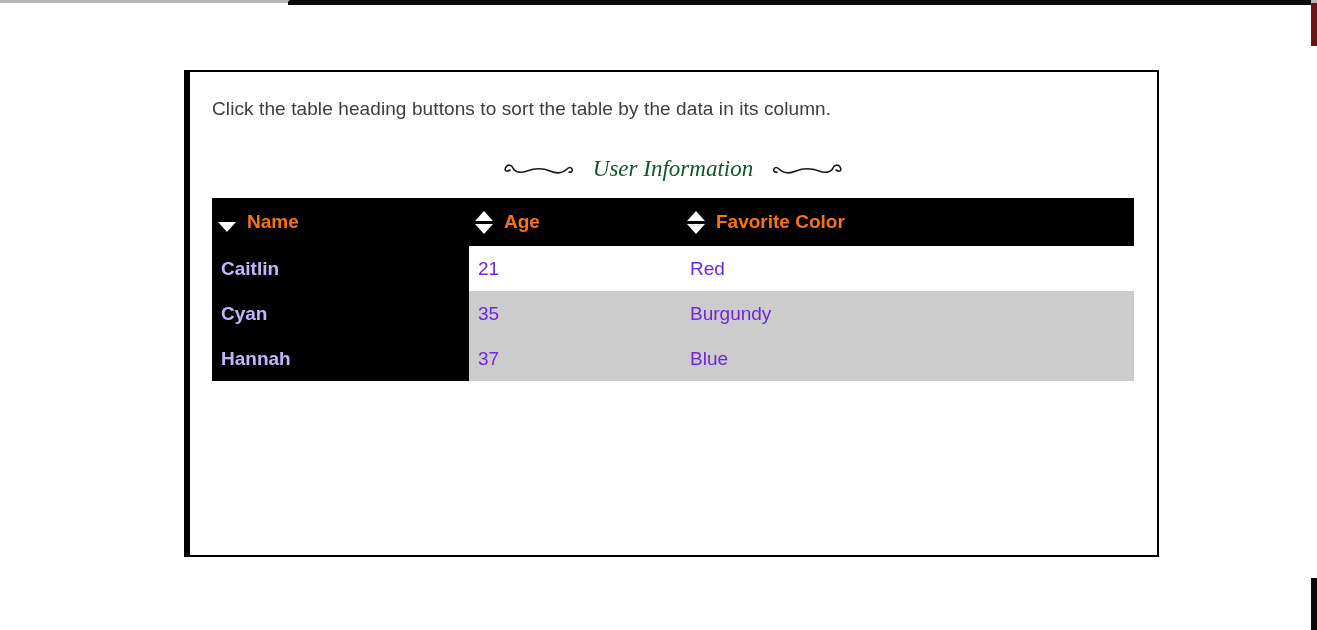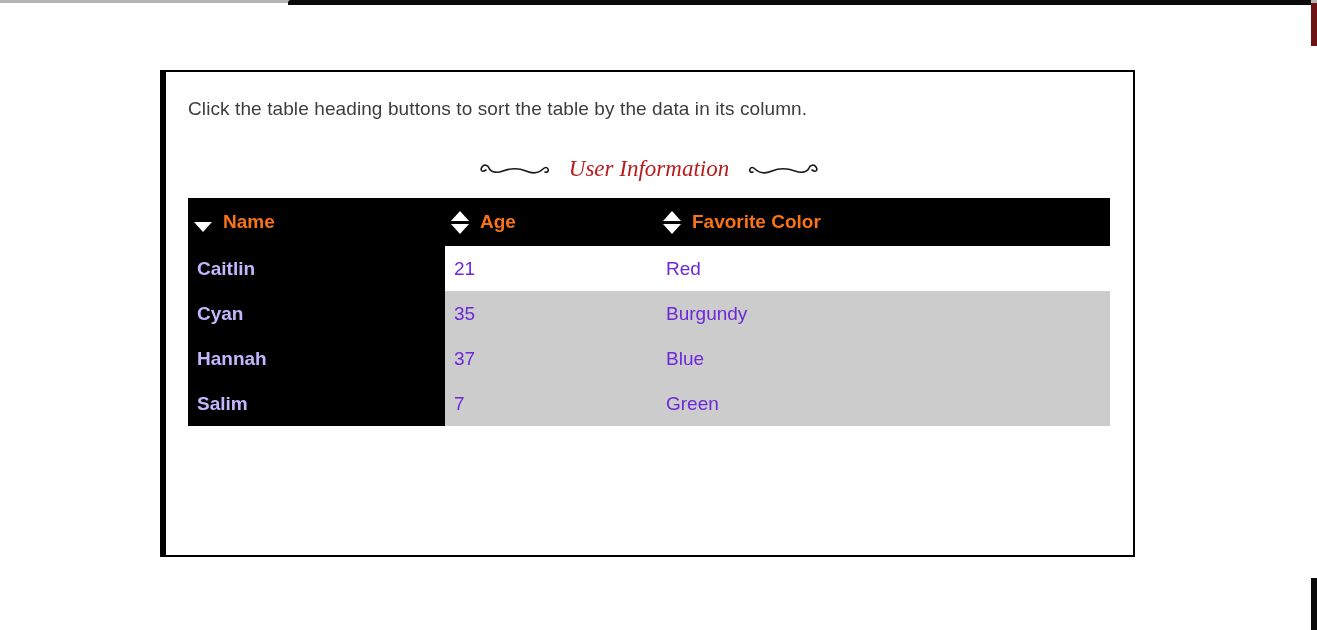--- a/index.html
+++ b/index.html
@@ -29,21 +29,21 @@
     background: #6e1414;
   }
   .bottom-right-black-bar {
     position: absolute; left: 1311px; top: 578px;
     width: 6px; height: 52px;
     background: #0a0a0a;
   }
 
   
   .sample-frame {
-    position: absolute; left: 160px; top: 70px;
+    position: absolute; left: 184px; top: 70px;
     width: 975px; height: 487px;
     background: #ffffff;
     border: 2px solid #000000;
     border-left: 6px solid #000000;
   }
   .frame-inner { padding: 26px 0 0 22px; }
 
   .instruction {
     font-size: 19px;
     color: #3d3d3d;
@@ -57,21 +57,21 @@
     border-collapse: collapse;
     table-layout: fixed;
     font-size: 19px;
   }
   caption.table-caption {
     caption-side: top;
     padding-bottom: 16px;
     font-family: "Liberation Serif", serif;
     font-style: italic;
     font-size: 23px;
-    color: #b91c1c;
+    color: #14532d;
   }
   .caption-wrap {
     display: flex; align-items: center; justify-content: center;
     gap: 18px;
   }
   .flourish { display: inline-block; width: 72px; height: 18px; }
   .flourish.right { transform: scaleX(-1); }
 
   col.c-name  { width: 257px; }
   col.c-age   { width: 212px; }
@@ -190,21 +190,16 @@
         <tr class="alt">
           <td class="name-cell">Cyan</td>
           <td class="age-cell">35</td>
           <td class="color-cell">Burgundy</td>
         </tr>
         <tr class="alt">
           <td class="name-cell">Hannah</td>
           <td class="age-cell">37</td>
           <td class="color-cell">Blue</td>
         </tr>
-        <tr class="alt">
-          <td class="name-cell">Salim</td>
-          <td class="age-cell">7</td>
-          <td class="color-cell">Green</td>
-        </tr>
       </tbody>
     </table>
   </div>
 </div>
 
 </body></html>

